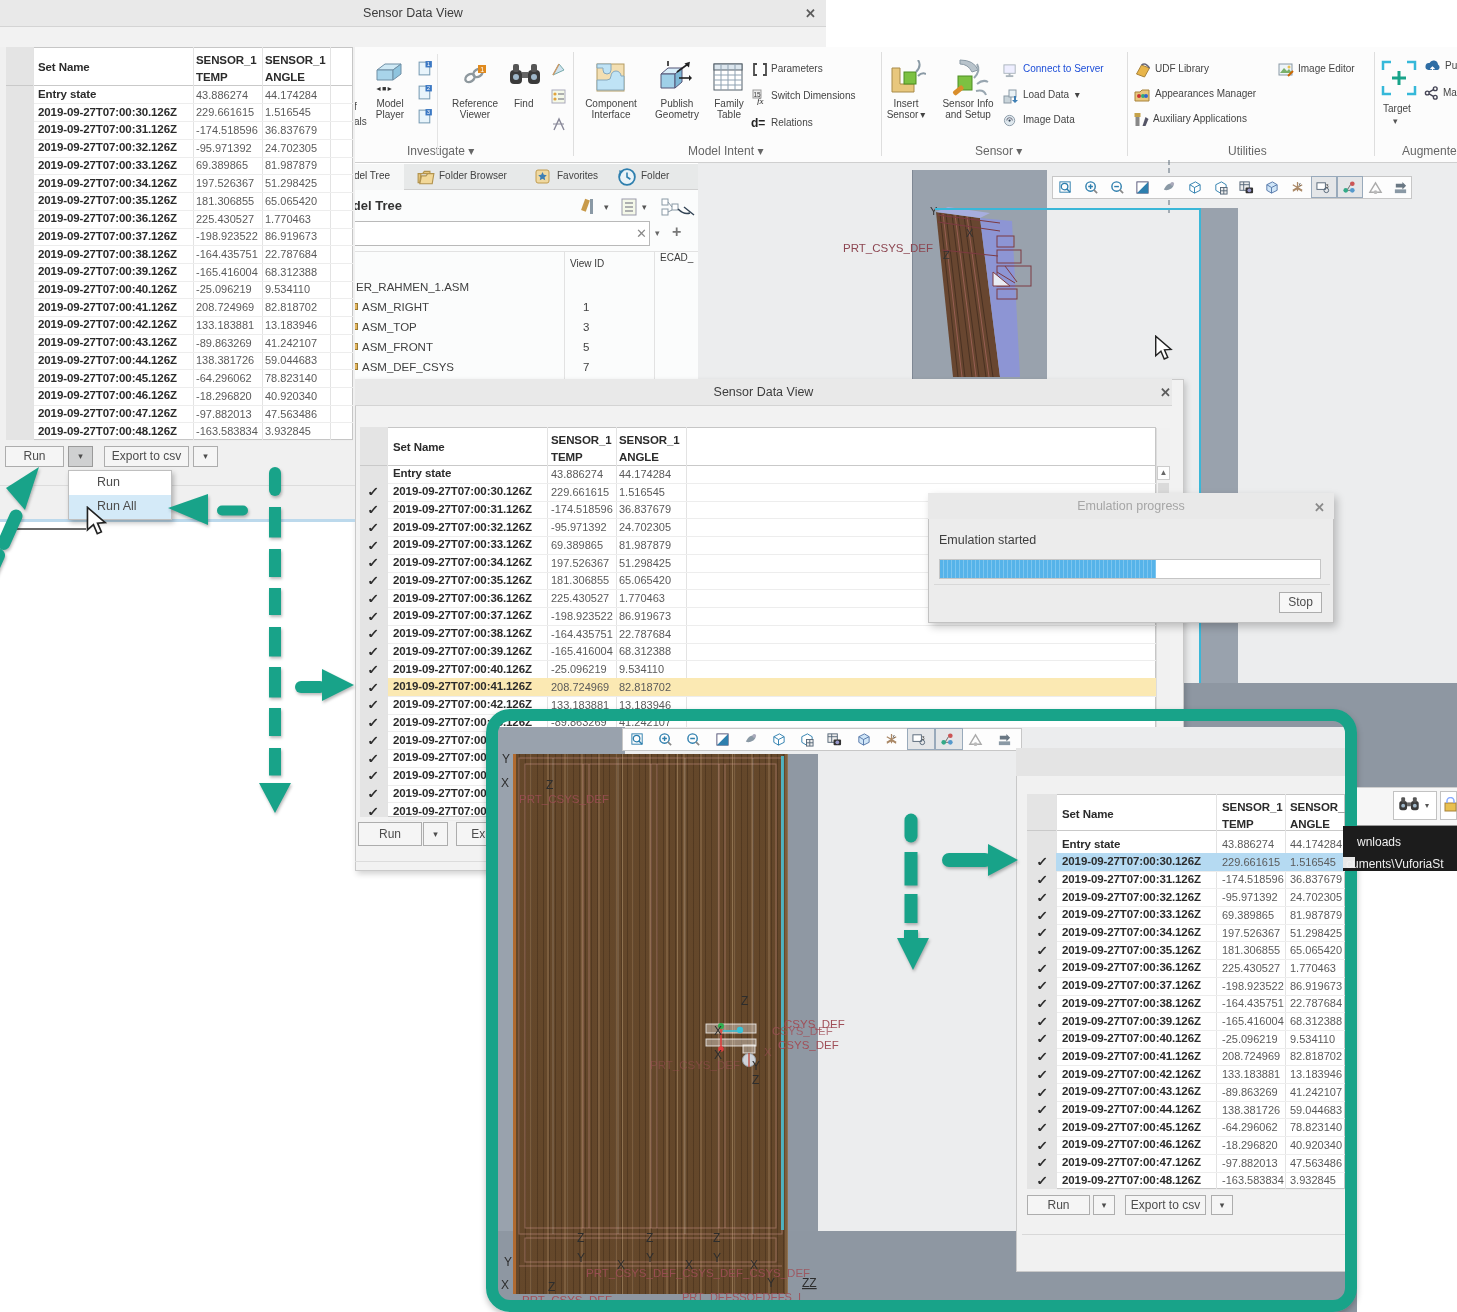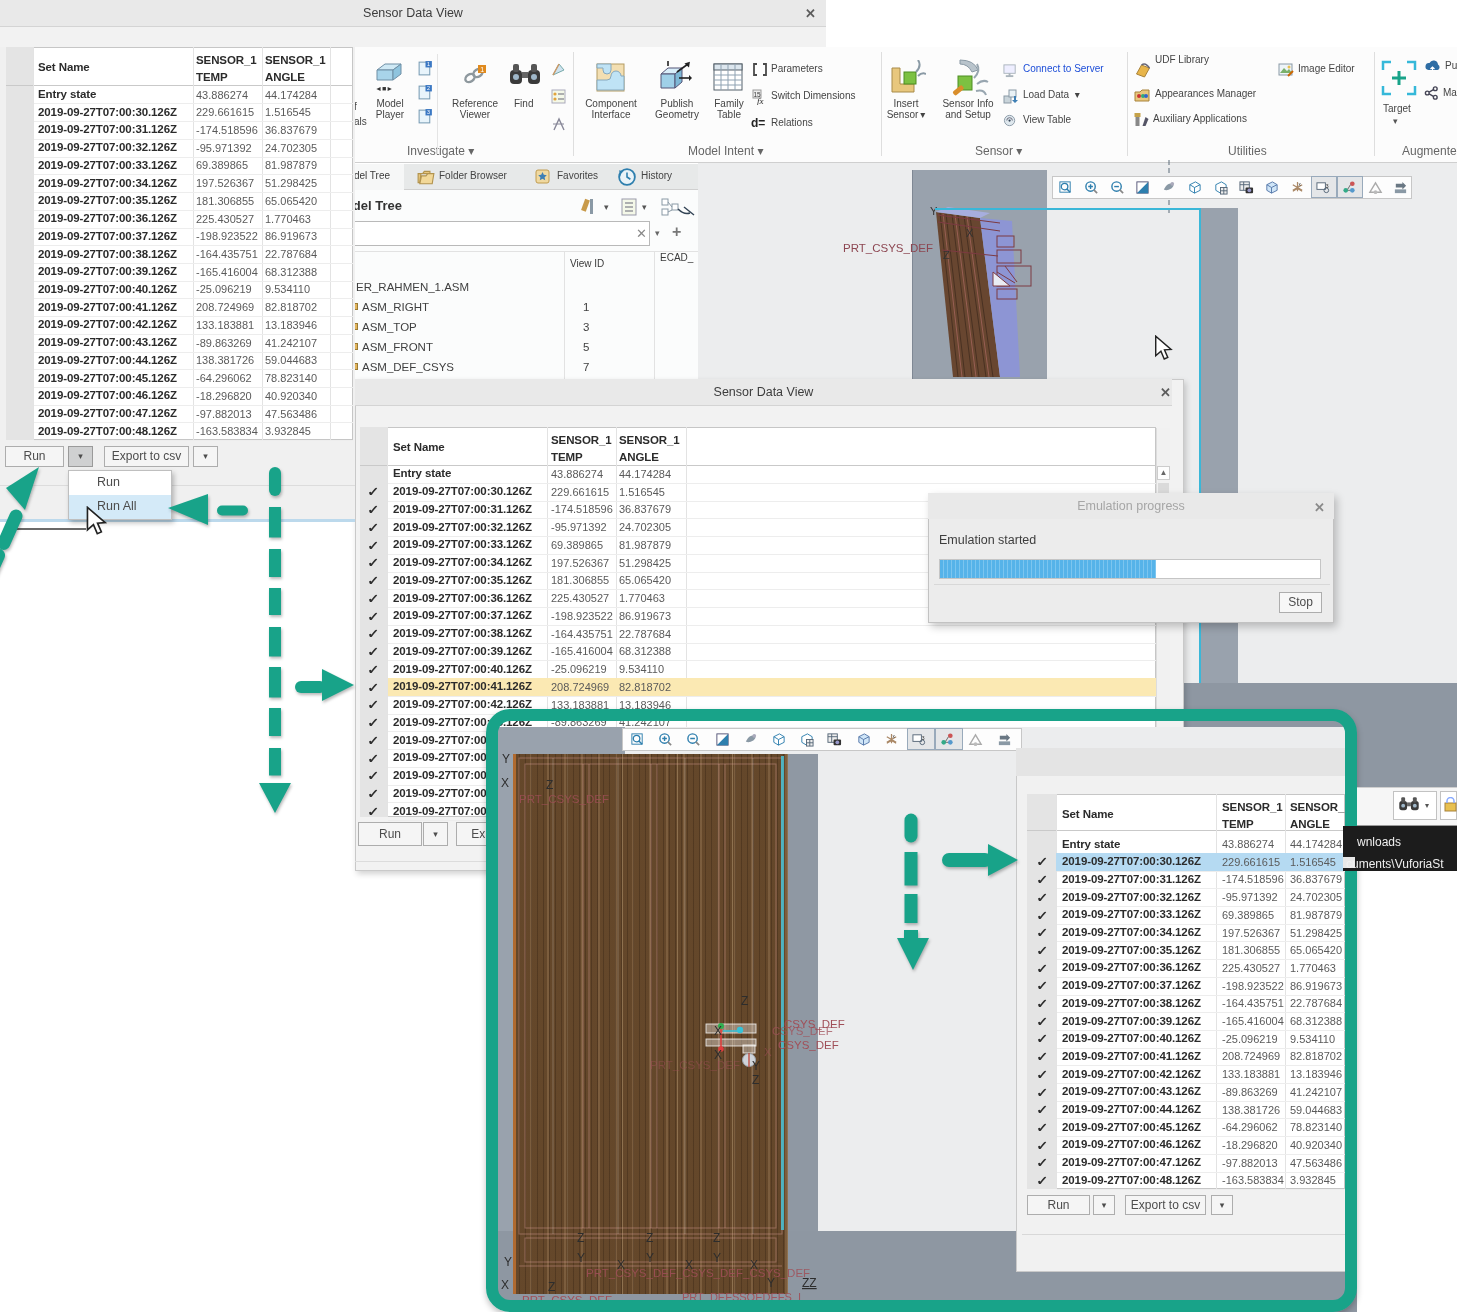--- a/index.html
+++ b/index.html
@@ -154,26 +154,26 @@
     <rect x="2" y="8" width="7" height="7" fill="#c9d4da" stroke="#8a99a5"></rect>
     <rect x="7" y="2" width="7" height="7" fill="#eaf2f6" stroke="#8a99a5"></rect>
     <path d="M4,2 l0,4 l-2,0 l3,3 l3,-3 l-2,0 l0,-4 z" fill="#3e7fb5" transform="translate(8,6)"></path>
   </svg>
 <div class="lbl" style="left:1023px;top:89px">Load Data&nbsp;&nbsp;▾</div>
 <svg class="abs" style="left:1003px;top:113px" width="15" height="15" viewBox="0 0 16 16">
     <circle cx="7" cy="8" r="5.5" fill="#dfe8ee" stroke="#8a99a5"></circle>
     <path d="M4,8 a3,3 0 0 1 6,0" fill="none" stroke="#667"></path>
     <circle cx="7" cy="8" r="1.2" fill="#345"></circle>
   </svg>
-<div class="lbl" style="left:1023px;top:114px">View Table</div>
+<div class="lbl" style="left:1023px;top:114px">Image Data</div>
 <svg class="abs" style="left:1135px;top:62px" width="17" height="16" viewBox="0 0 16 16">
     <path d="M1,12 L6,3 l8,3 -5,9 z" fill="#e8b54a" stroke="#a8823a"></path>
     <path d="M6,3 q4,-3 8,3" fill="none" stroke="#667" stroke-width="1.4"></path>
   </svg>
-<div class="lbl" style="left:1155px;top:54px">UDF Library</div>
+<div class="lbl" style="left:1155px;top:63px">UDF Library</div>
 <svg class="abs" style="left:1134px;top:87px" width="16" height="16" viewBox="0 0 16 16">
     <path d="M1,5 h5 l2,-2 h7 v11 h-14 z" fill="#e8c77d" stroke="#a8823a"></path>
     <circle cx="5" cy="9" r="2" fill="#c33"></circle>
     <circle cx="9" cy="9" r="2" fill="#3a7"></circle>
     <circle cx="12" cy="9" r="2" fill="#36c"></circle>
   </svg>
 <div class="lbl" style="left:1155px;top:88px">Appearances Manager</div>
 <svg class="abs" style="left:1133px;top:112px" width="17" height="16" viewBox="0 0 16 16">
     <rect x="2" y="3" width="4" height="11" fill="#888"></rect>
     <rect x="1" y="1" width="6" height="4" fill="#c5a24a"></rect>
@@ -220,21 +220,21 @@
 <svg class="abs" style="left:535px;top:169px" width="16" height="16" viewBox="0 0 16 16">
     <rect x="1" y="1" width="13" height="13" rx="2" fill="#f0d9a0" stroke="#c09c50"></rect>
     <path d="M7.5,3 l1.3,2.8 3,.4 -2.2,2 .6,3 -2.7,-1.5 -2.7,1.5 .6,-3 -2.2,-2 3,-.4 z" fill="#3e7fb5"></path>
   </svg>
 <div class="lbl" style="left:557px;top:170px">Favorites</div>
 <svg class="abs" style="left:618px;top:168px" width="18" height="18" viewBox="0 0 16 16">
     <circle cx="8" cy="8" r="7" fill="#eaf3f8" stroke="#2e7fae" stroke-width="1.6"></circle>
     <path d="M8,4 v4 l3,2" stroke="#2e7fae" stroke-width="1.4" fill="none"></path>
     <path d="M2,8 a6,6 0 0 1 3,-5 l-4,-1 z" fill="#2e7fae"></path>
   </svg>
-<div class="lbl" style="left:641px;top:170px">History</div>
+<div class="lbl" style="left:641px;top:170px">Folder</div>
 <div class="abs" style="left:300px;top:190px;width:398px;height:190px;background:#fbfcfc"></div>
 <div class="abs" style="left:334px;top:198px;font-size:13px;font-weight:bold;color:#333">Model Tree</div>
 <svg class="abs" style="left:580px;top:197px" width="115" height="22" viewBox="0 0 115 22">
 <g font-family="Liberation Sans">
 <rect x="3" y="2" width="5" height="12" fill="#c89a4a" transform="rotate(20 5 8)"></rect>
       <rect x="10" y="2" width="3" height="15" fill="#8a99a5"></rect>
 <text x="24" y="13" font-size="9" fill="#555">▾</text>
 <rect x="42" y="2" width="14" height="16" fill="#f4f8e8" stroke="#99a"></rect>
       <line x1="45" y1="6" x2="53" y2="6" stroke="#667"></line>
       <line x1="45" y1="10" x2="53" y2="10" stroke="#667"></line>

